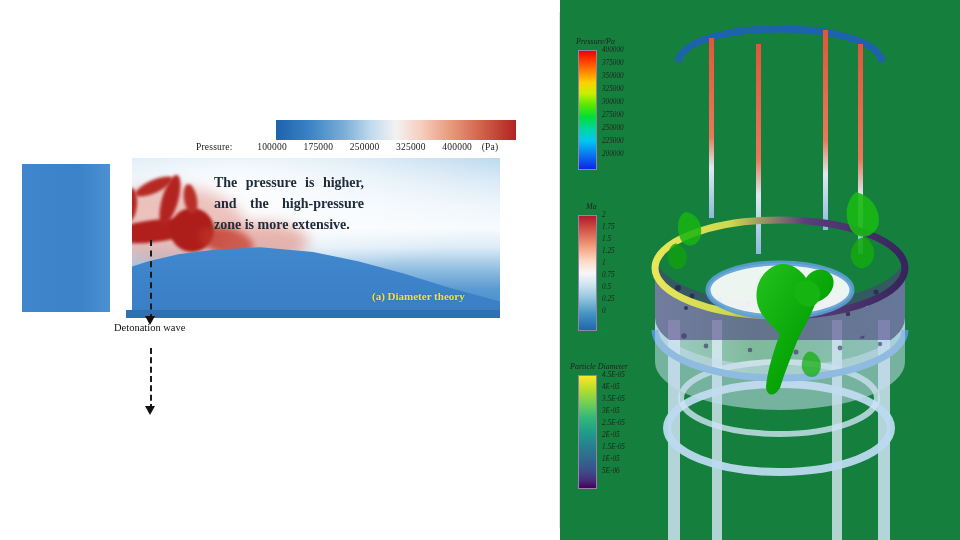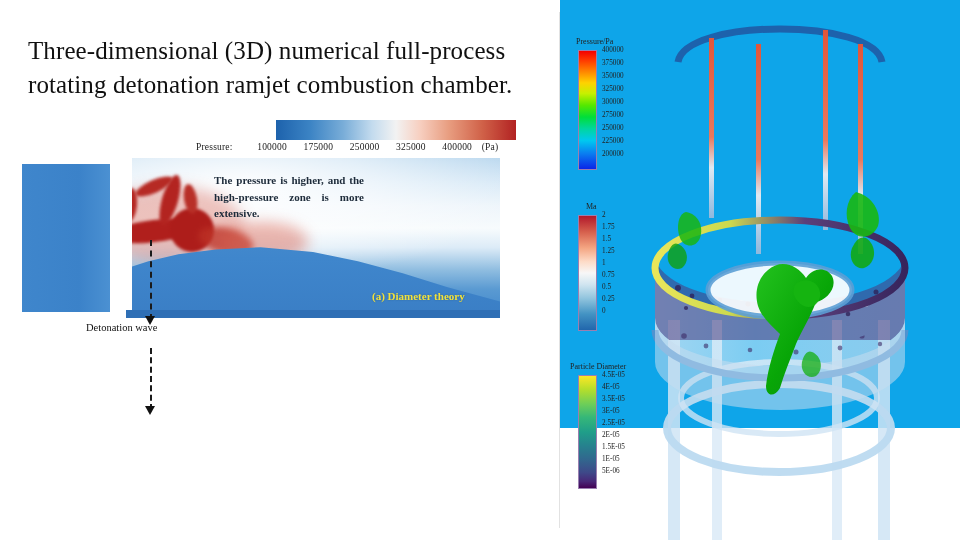--- a/index.html
+++ b/index.html
@@ -86,42 +86,42 @@
   .dash-line{
     position:absolute;width:0;border-left:2px dashed #1a1a1a;
   }
   .arrow-head{
     position:absolute;width:0;height:0;
     border-left:5px solid transparent;border-right:5px solid transparent;
     border-top:9px solid #111;
   }
   .det-label{
     position:absolute;font-size:10.5px;color:#111;
-    font-family:"Liberation Serif", serif;white-space:nowrap;
+    font-family:"Liberation Serif", serif;white-space:nowrap;margin-left:28px;
   }
 
   
   .annot{
-    position:absolute;font-size:11px;line-height:1.5;color:#1d2b3a;
+    position:absolute;font-size:14px;line-height:1.5;color:#1d2b3a;
     font-family:"Liberation Serif", serif;font-weight:600;
     text-align:justify;width:150px;
   }
   .panel-tag{
     position:absolute;font-size:11px;color:#f2e23c;font-weight:700;
     font-family:"Liberation Serif", serif;white-space:nowrap;
     text-shadow:0 0 2px rgba(0,0,0,.25);
   }
 
   .caption{
     position:absolute;font-size:13.5px;font-weight:700;color:#111;
     font-family:"Liberation Serif", serif;white-space:nowrap;
   }
 
   
-  #right-panel{position:absolute;left:560px;top:0;width:400px;height:428px;background:#0ea5e9;}
+  #right-panel{position:absolute;left:560px;top:0;width:400px;height:540px;background:#15803d;font-style:italic;}
   #divider{position:absolute;left:559px;top:12px;width:1px;height:516px;background:#e2e2e2;}
 
   .vcb{position:absolute;}
   .vcb .vtitle{
     position:absolute;top:-13px;left:-2px;font-size:8px;color:#222;
     font-family:"Liberation Serif", serif;white-space:nowrap;
   }
   .vcb .bar{
     position:absolute;left:0;top:0;width:17px;
     border:1px solid #9a7fb0;
@@ -146,21 +146,20 @@
     #482878 94%, #440154 100%);}
 
   
   #chamber3d{position:absolute;left:0;top:0;width:400px;height:540px;}
 </style>
 </head>
 <body>
 
 <div id="stage">
 
-  <div class="title">Three-dimensional (3D) numerical full-process rotating detonation ramjet combustion chamber.</div>
 
   <div id="divider"></div>
 
   <div id="left-panel">
 
     <div class="hcbar-wrap">
       <div class="hcbar"></div>
     </div>
     <div class="hcbar-ticks">
       <span class="lbl">Pressure:</span>

